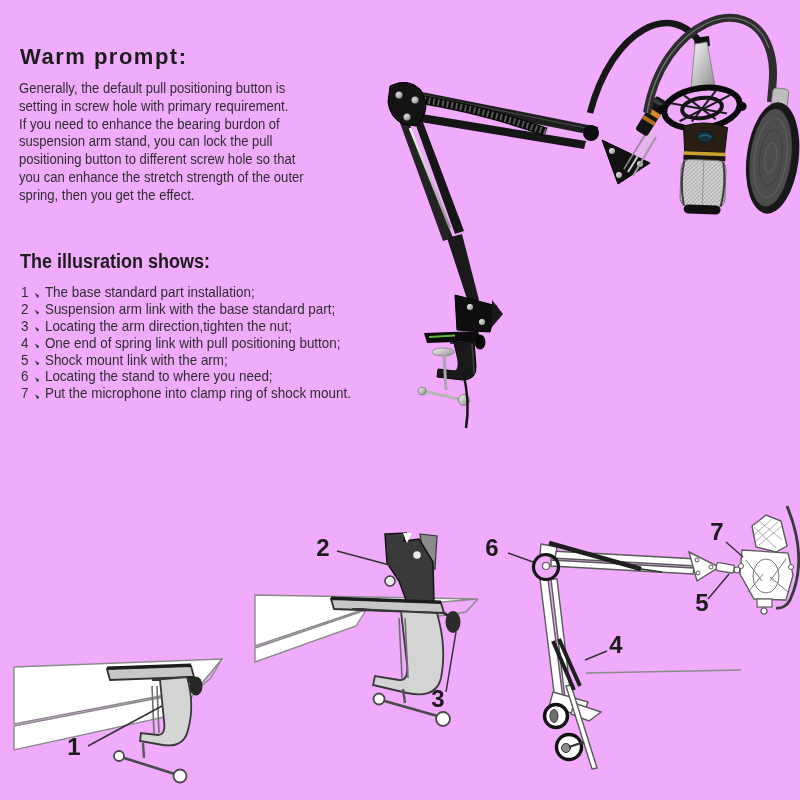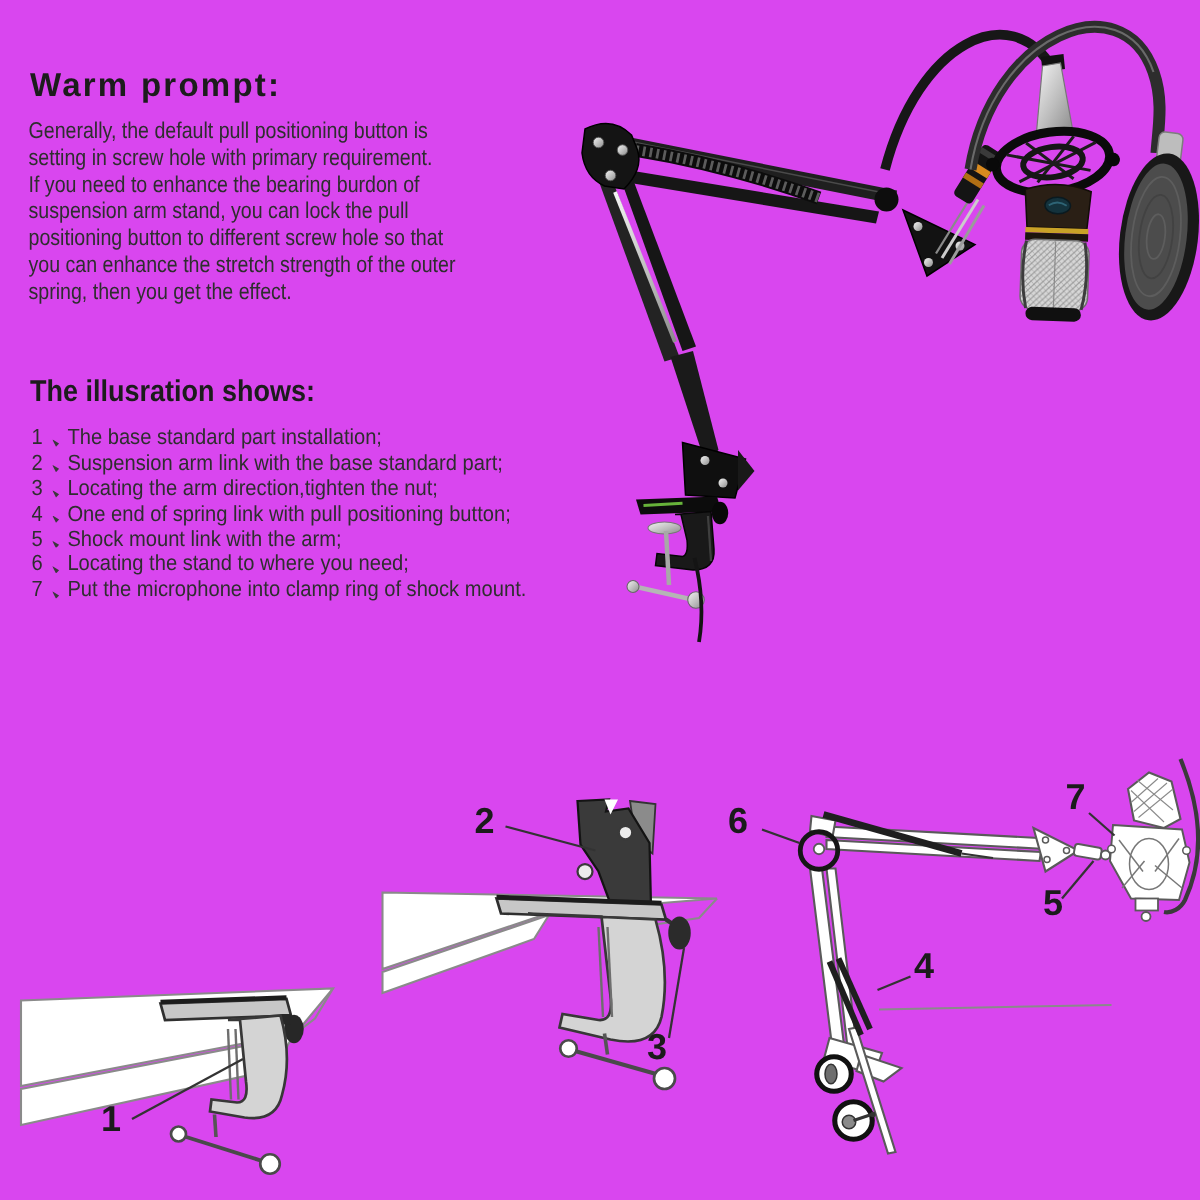--- a/index.html
+++ b/index.html
@@ -1,16 +1,16 @@
 <!DOCTYPE html>
 <html><head>
 <meta charset="utf-8">
 <style>
   html,body{margin:0;padding:0;background:#fff;}
-  #page{position:relative;width:800px;height:800px;background:#d946ef;overflow:hidden;
+  #page{position:relative;width:800px;height:800px;background:#f0abfc;overflow:hidden;
         font-family:"Liberation Sans","DejaVu Sans",sans-serif;}
   
   .warm-title{position:absolute;left:20px;top:44px;font-size:22px;font-weight:bold;
               letter-spacing:1.5px;color:#1c1c1c;white-space:nowrap;}
   .warm-body{position:absolute;left:19px;top:79px;transform:scaleX(0.86);transform-origin:0 0;
              color:#2e2e2e;}
   .warm-body .ln{white-space:nowrap;height:17.8px;line-height:17.8px;font-size:15.2px;}
   .ill-title{position:absolute;left:20px;top:250px;font-size:20px;font-weight:bold;
              color:#1c1c1c;transform:scaleX(0.9);transform-origin:0 0;white-space:nowrap;}
   .ill-list{position:absolute;left:21px;top:284px;transform:scaleX(0.92);transform-origin:0 0;}

